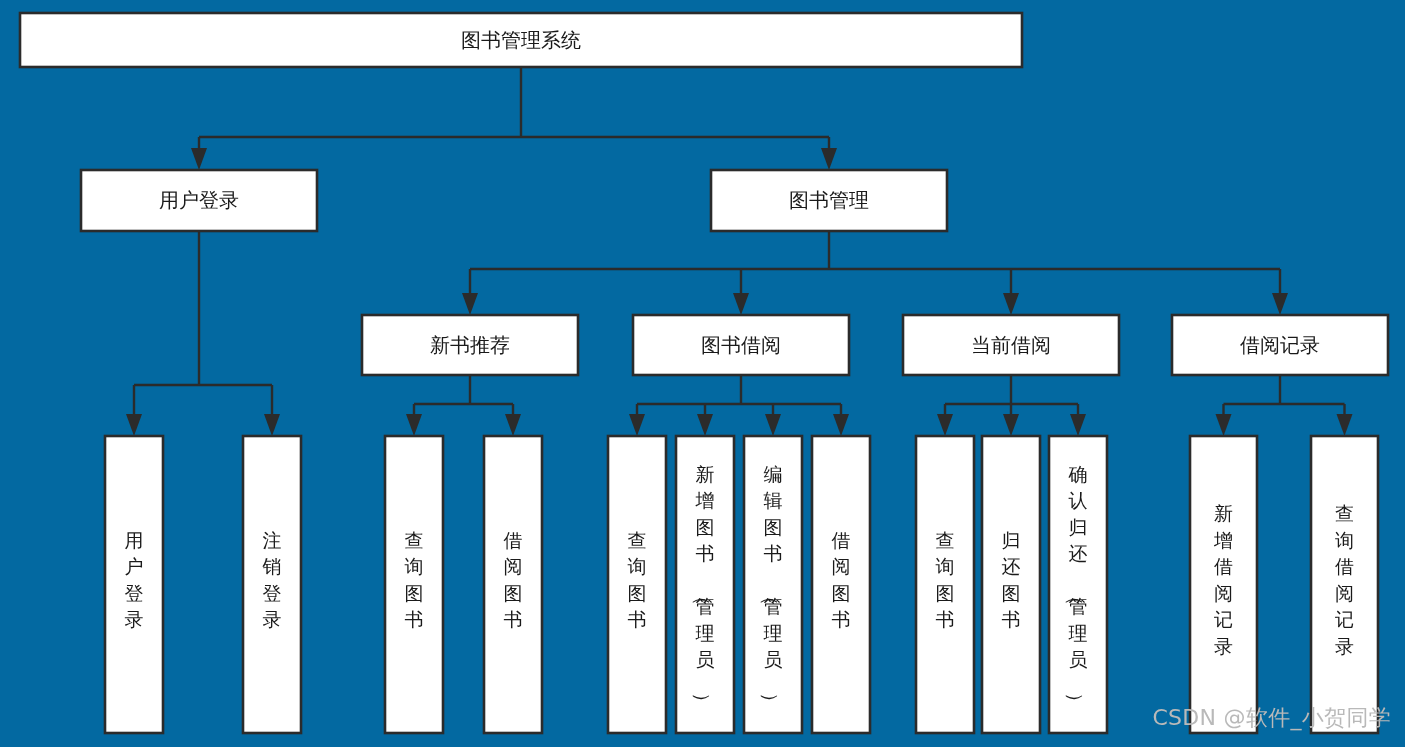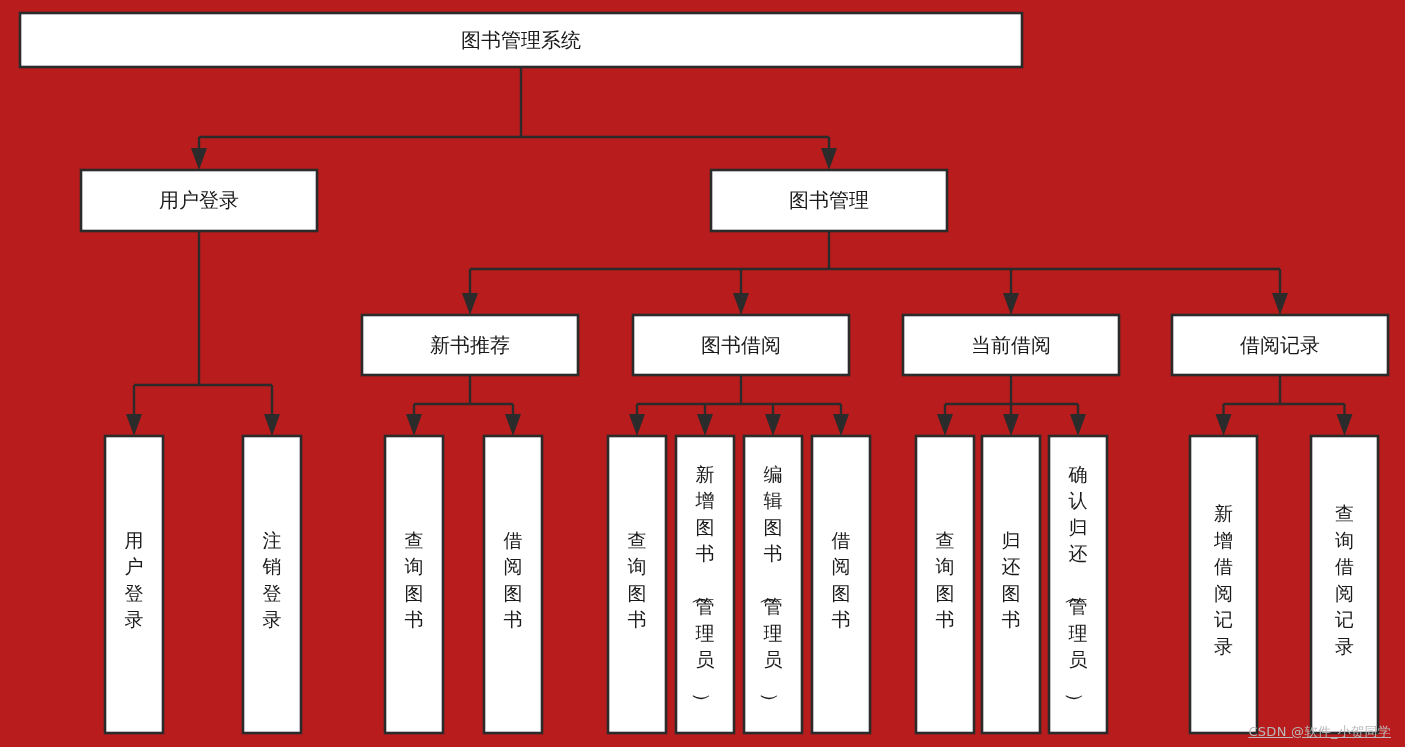--- a/index.html
+++ b/index.html
@@ -10,21 +10,21 @@
   body {
     width: 1405px;
     height: 747px;
     overflow: hidden;
     font-family: "DejaVu Sans", "Liberation Sans", sans-serif;
   }
   #diagram-root {
     position: relative;
     width: 1405px;
     height: 747px;
-    background: #b91c1c;
+    background: #0369a1;
   }
   svg#tree-svg {
     position: absolute;
     top: 0;
     left: 0;
     width: 1405px;
     height: 747px;
     display: block;
   }
   .node-box {
@@ -50,28 +50,27 @@
   }
   .node-label-v {
     font-family: "DejaVu Sans", "Liberation Sans", sans-serif;
     font-size: 19px;
     fill: #1a1a1a;
     text-anchor: middle;
   }
   .watermark {
     position: absolute;
     right: 14px;
-    bottom: 6px;
-    font-family: "DejaVu Sans", "Liberation Sans", sans-serif;
-    font-size: 13px;
+    bottom: 14px;
+    font-family: "DejaVu Sans", "Liberation Sans", sans-serif;
+    font-size: 22px;
     color: #b9b9b9;
     white-space: nowrap;
     letter-spacing: 0.3px;
     user-select: none;
-    text-decoration: underline;
   }
 </style>
 </head>
 <body>
 
 <div id="diagram-root">
   <svg id="tree-svg" viewBox="0 0 1405 747">
     <g id="edges-layer">
         <g>
           <path d="M 521 67 L 521 137" class="connector"></path>

